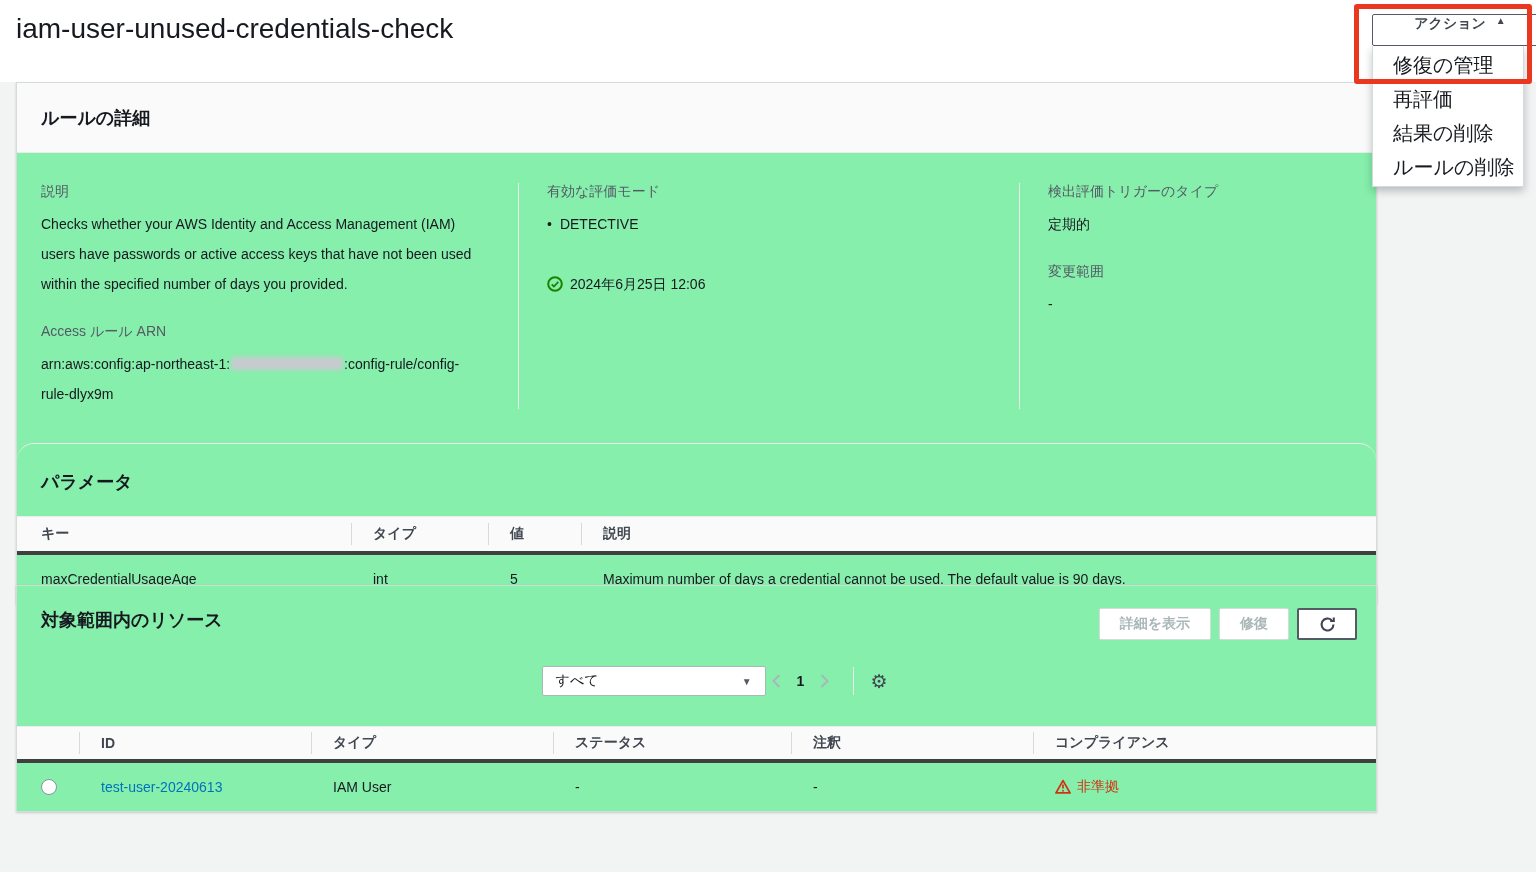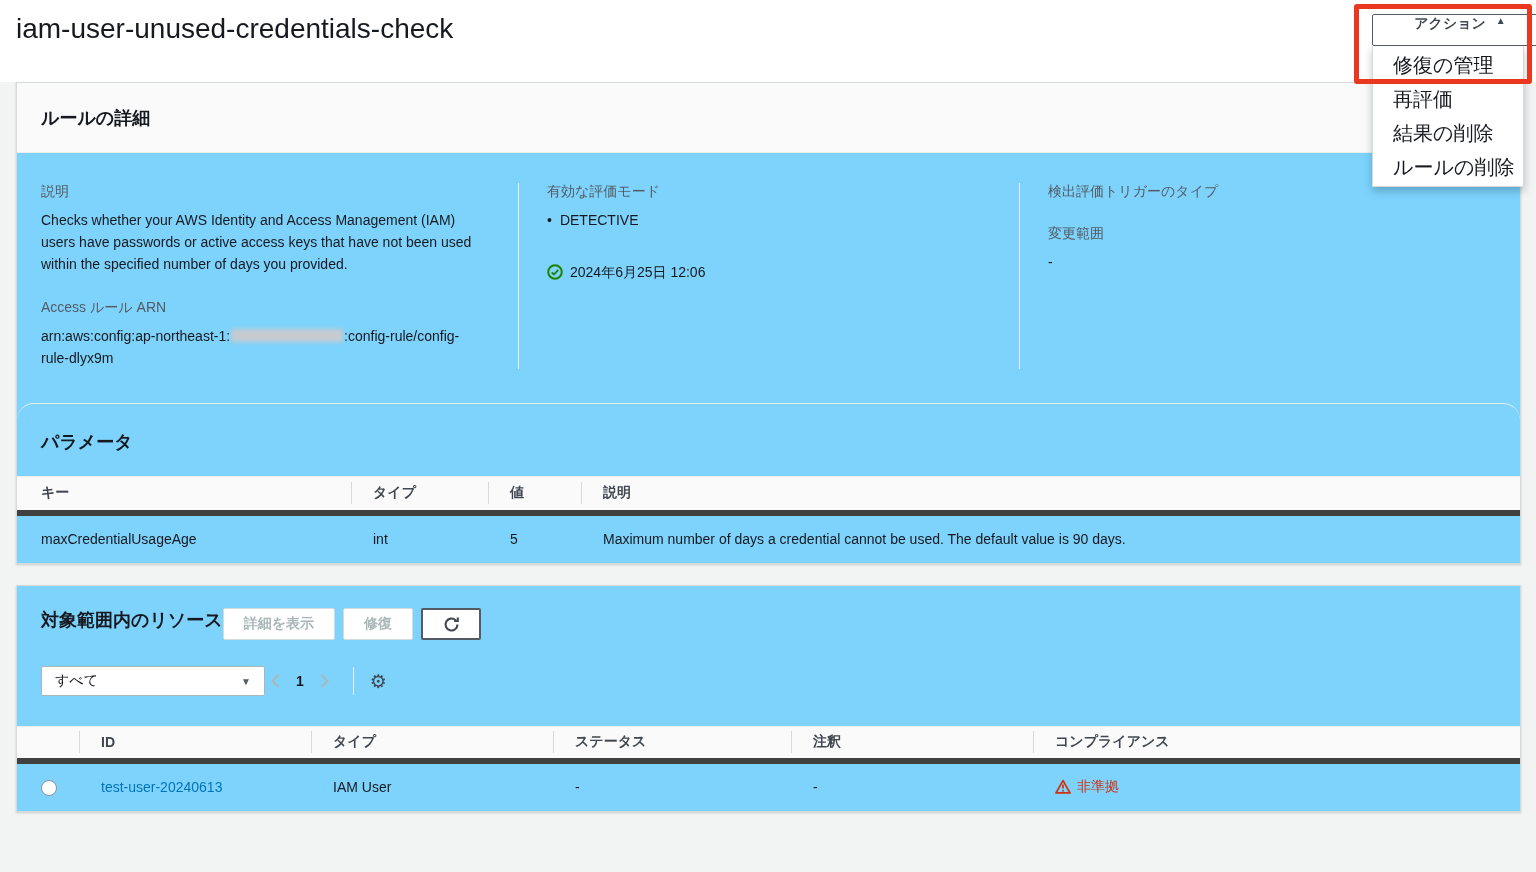--- a/index.html
+++ b/index.html
@@ -10,78 +10,78 @@
     color: #16191f;
     position: relative;
     font-size: 14px;
   }
   .top-band { position: absolute; top: 0; left: 0; right: 0; height: 82px; background: #ffffff; }
   .page-title {
     position: absolute; left: 16px; top: 13px;
     font-size: 28px; font-weight: 400; color: #16191f;
   }
   .panel {
-    position: absolute; left: 16px; width: 1505px;
-    background: #7dd3fc; border: 1px solid #d5dbdb;
+    position: absolute; left: 16px; width: 1361px;
+    background: #86efac; border: 1px solid #d5dbdb;
     box-shadow: 0 1px 2px rgba(0,28,36,.18);
   }
   #panel-rule { top: 82px; }
   #panel-resources { top: 585px; }
 
   .panel-header {
     height: 70px; background: #fafafa; border-bottom: 1px solid #eaeded;
     display: flex; align-items: center; padding: 0 24px;
   }
   h2 { font-size: 18px; font-weight: bold; color: #16191f; }
 
   .rule-body { display: grid; grid-template-columns: 501px 501px 1fr; padding: 30px 0 34px 0; }
   .rule-col { padding: 0 36px 0 24px; }
   .rule-col + .rule-col { border-left: 1px solid #eaeded; padding-left: 28px; }
   .field { margin-bottom: 24px; }
   .field:last-child { margin-bottom: 0; }
   .flabel { color: #545b64; font-size: 14px; margin-bottom: 8px; }
-  .fvalue { color: #16191f; font-size: 14px; line-height: 22px; }
+  .fvalue { color: #16191f; font-size: 14px; line-height: 30px; }
   .arn-value { width: 436px; word-break: break-word; }
   .blur-box {
     display: inline-block; width: 112px; height: 13px; margin: 0 1px;
     background: #c7cbcf; border-radius: 2px; filter: blur(2px);
     vertical-align: -1px;
   }
   .bullet { margin-right: 8px; }
   .inline-status { display: flex; align-items: center; gap: 7px; }
 
   .param-section { border-top: 1px solid #eaeded; padding-top: 26px; border-radius: 17px; }
   .param-section h2 { margin: 0 0 22px 24px; }
   table { border-collapse: collapse; width: 100%; }
-  thead tr { background: #fafafa; border-top: 1px solid #eaeded; border-bottom: 6px solid #404040; }
+  thead tr { background: #fafafa; border-top: 1px solid #eaeded; border-bottom: 4px solid #404040; }
   th {
     text-align: left; font-size: 14px; font-weight: bold; color: #414750;
     height: 36px; position: relative; white-space: nowrap;
   }
   th.sep::before {
     content: ""; position: absolute; left: 0; top: 50%; transform: translateY(-50%);
     width: 1px; height: 22px; background: #d5dbdb;
   }
   td { font-size: 14px; color: #16191f; }
   #param-table th, #param-table td { padding-left: 22px; }
   #param-table th:first-child, #param-table td:first-child { padding-left: 24px; }
   #param-table td { height: 50px; }
 
-  .res-header { display: flex; justify-content: flex-start; align-items: flex-start; padding: 22px 19px 0 24px; }
+  .res-header { display: flex; justify-content: space-between; align-items: flex-start; padding: 22px 19px 0 24px; }
   .btn-row { display: flex; align-items: center; }
   .btn {
     height: 32px; padding: 0 20px; background: #fff; border-radius: 2px;
     font-size: 14px; font-weight: bold; display: inline-flex; align-items: center; justify-content: center;
     cursor: pointer;
   }
   .btn.disabled { border: 1px solid #d5dbdb; color: #aab7b8; cursor: default; }
   .btn + .btn { margin-left: 8px; }
   .btn-icon { border: 2px solid #545b64; color: #414750; width: 60px; padding: 0; margin-left: 16px; }
 
-  .res-toolbar { display: flex; justify-content: flex-start; align-items: center; padding: 26px 20px 0 24px; }
+  .res-toolbar { display: flex; justify-content: center; align-items: center; padding: 26px 20px 0 24px; margin-left: 32px; }
   .filter-select {
     width: 224px; height: 30px; border: 1px solid #aab7b8; border-radius: 2px; background: #fff;
     display: flex; align-items: center; justify-content: space-between; padding: 0 13px; cursor: pointer;
   }
   .caret-down { font-size: 10px; color: #545b64; }
   .pagination { display: flex; align-items: center; }
   .page-chevron { display: inline-flex; align-items: center; padding: 4px 6px; }
   .page-num { font-weight: bold; margin: 0 10px; color: #16191f; }
   .pag-divider { width: 1px; height: 28px; background: #eaeded; margin: 0 16px 0 18px; }
   .gear { font-size: 19px; color: #3f4850; cursor: pointer; line-height: 1; }
@@ -159,20 +159,21 @@
                 <path d="M4.7 8.3l2.2 2.2 4.4-4.7" fill="none" stroke="#1d8102" stroke-width="1.8"></path>
               </svg>
           </span>
           <span>2024年6月25日 12:06</span>
         </div>
       </div>
     </div>
     <div class="rule-col">
       <div class="field">
         <div class="flabel">検出評価トリガーのタイプ</div>
+        <div class="fvalue">定期的</div>
       </div>
       <div class="field">
         <div class="flabel">変更範囲</div>
         <div class="fvalue">-</div>
       </div>
     </div>
   </div>
 
   <div class="param-section">
     <h2>パラメータ</h2>

